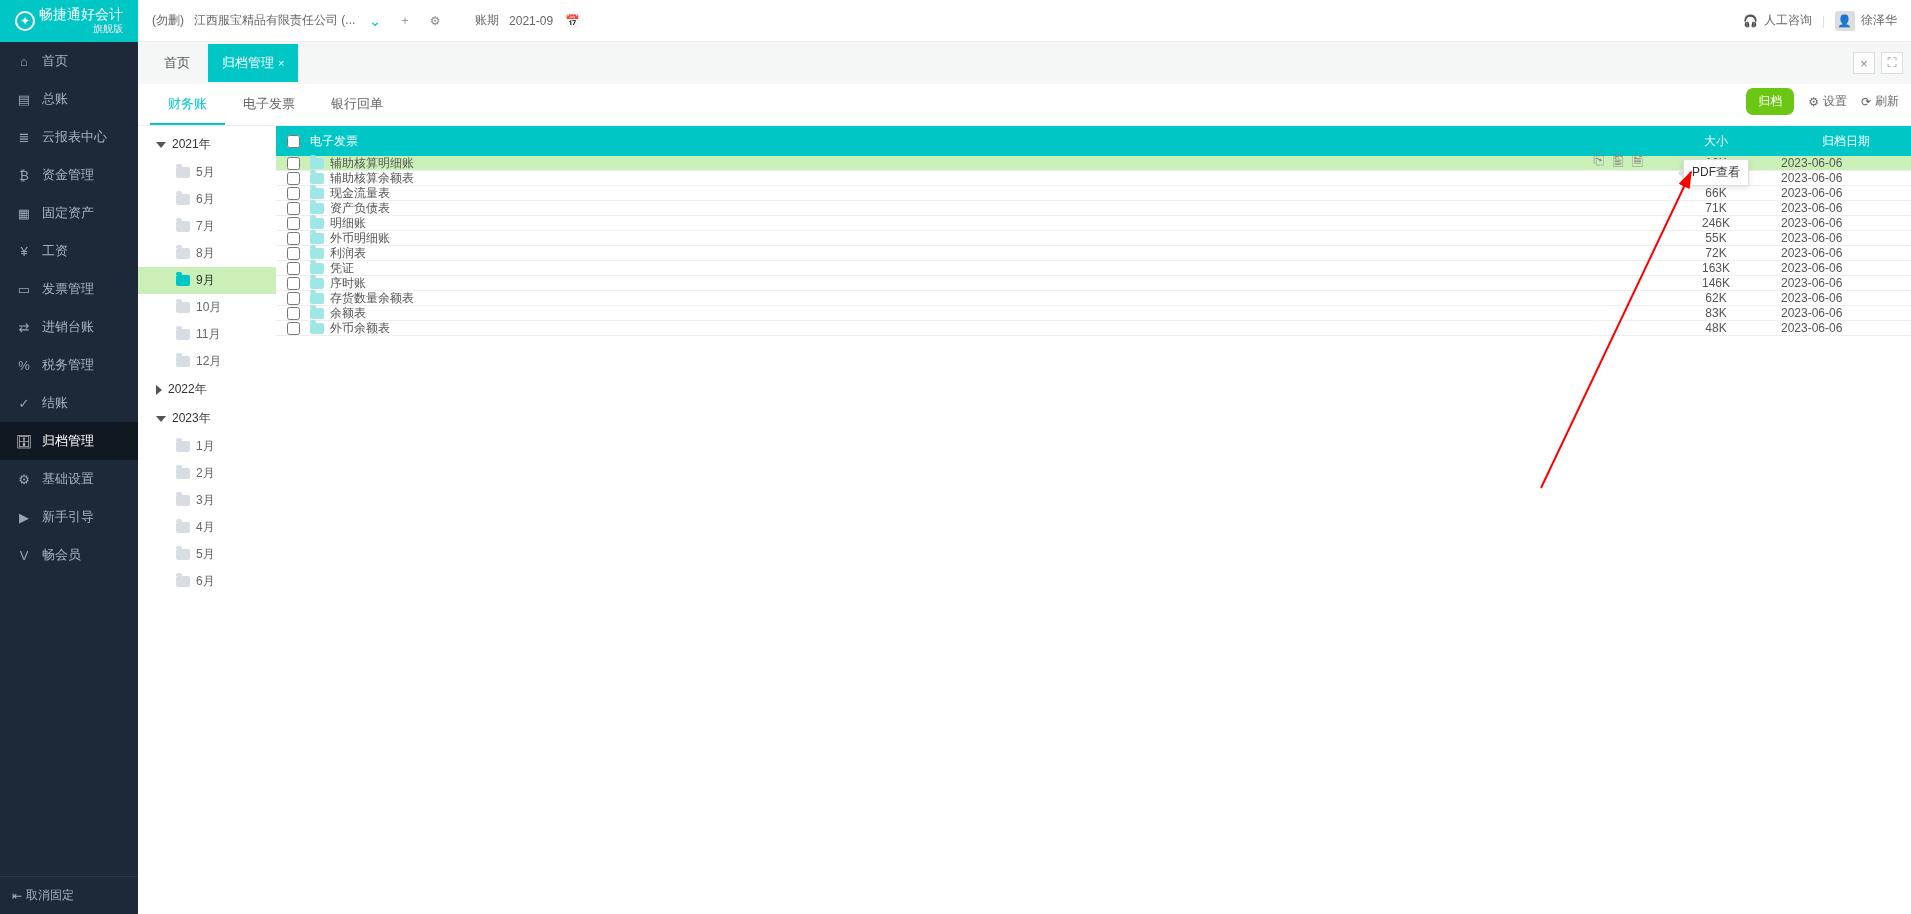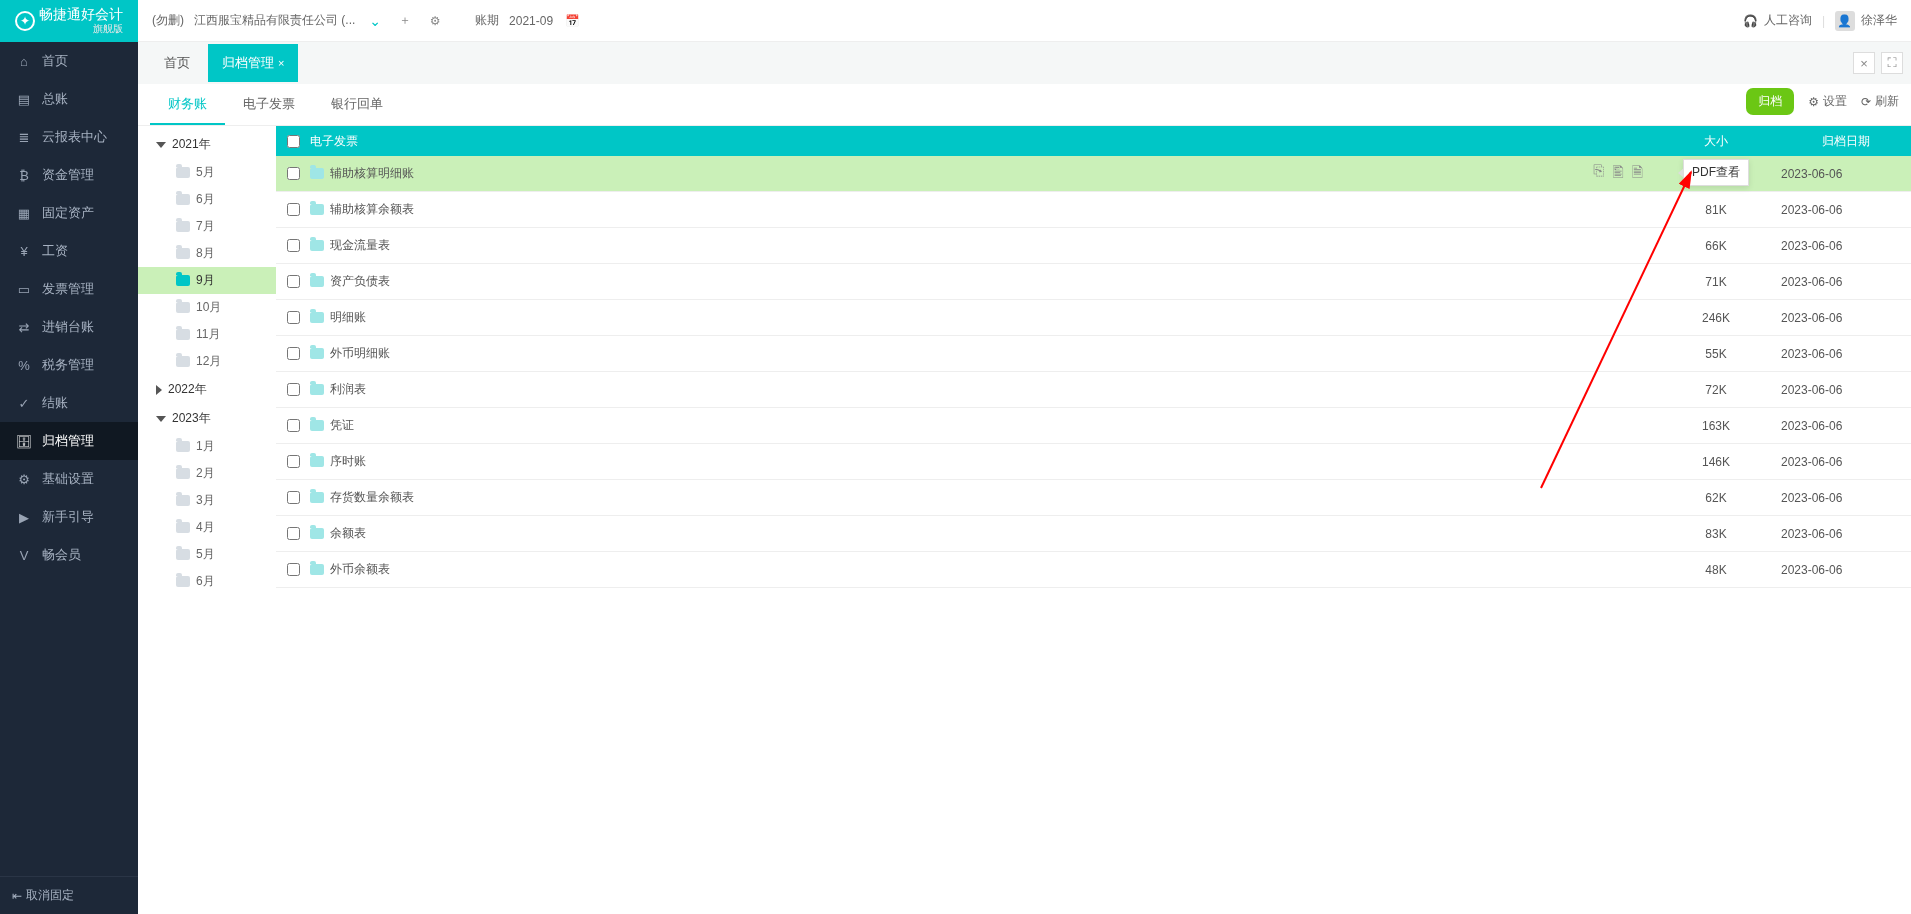--- a/index.html
+++ b/index.html
@@ -57,21 +57,21 @@
 .tree-month.selected .tree-folder{background:#00c6c6}
 .tree-month.selected .tree-folder::before{background:#00c6c6}
 
 
 .table-wrap{flex:1;display:flex;flex-direction:column;min-width:0;position:relative}
 .thead{display:flex;background:#00c6c6;color:#fff;height:30px;align-items:center;font-size:12px}
 .th-check{width:34px;display:flex;align-items:center;justify-content:center}
 .th-name{flex:1;padding-left:0}
 .th-size{width:130px;text-align:center}
 .th-date{width:130px;text-align:center}
-.row{display:flex;height:36px;align-items:center;border-bottom:1px solid #eee;font-size:12px;color:#555}
+.row{display:flex;height:15px;align-items:center;border-bottom:1px solid #eee;font-size:12px;color:#555}
 .row.hover{background:#caf0b8}
 .cell-check{width:34px;display:flex;align-items:center;justify-content:center}
 .cell-name{flex:1;display:flex;align-items:center;gap:6px}
 .cell-size{width:130px;text-align:center}
 .cell-date{width:130px;text-align:left}
 .file-ico{width:14px;height:11px;background:#9fe6e6;border-radius:2px;position:relative}
 .file-ico::before{content:"";position:absolute;top:-3px;left:0;width:6px;height:3px;background:#9fe6e6;border-radius:2px 2px 0 0}
 input[type="checkbox"]{width:13px;height:13px}
 
 .row-action-icons{display:flex;gap:8px;margin-right:8px;color:#888}

